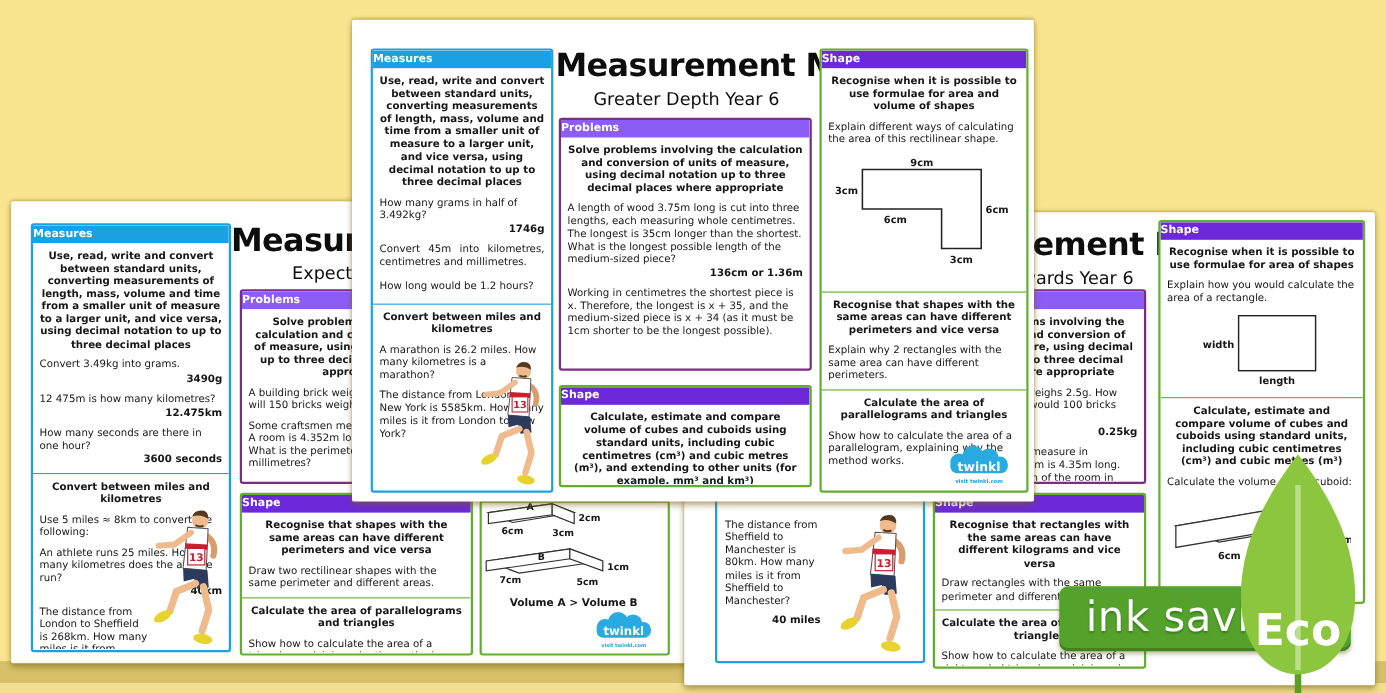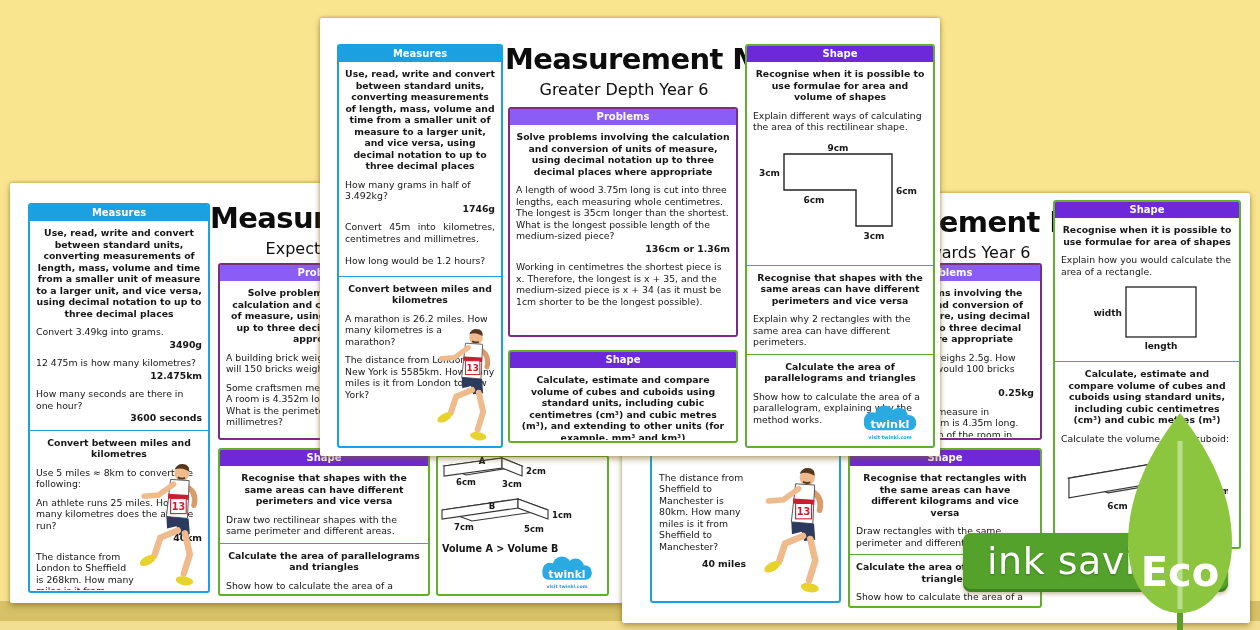--- a/index.html
+++ b/index.html
@@ -3,21 +3,21 @@
 <meta charset="utf-8">
 <style>
   * { margin:0; padding:0; box-sizing:border-box; }
   html,body { width:1260px; height:630px; overflow:hidden; }
   body { font-family:"DejaVu Sans", sans-serif; }
   .stage { position:relative; width:1260px; height:630px; background:#fae58f; overflow:hidden; }
   .band  { position:absolute; left:0; width:1260px; }
   .mat { position:absolute; background:#fff; border-radius:2px;
          box-shadow:0 3px 6px rgba(120,95,20,.55), 0 -1px 3px rgba(120,95,20,.35); }
   .box { position:absolute; background:#fff; border:2px solid; border-radius:3px; overflow:hidden; }
-  .hdr { color:#fff; font-weight:bold; text-align:center; font-size:10px; padding:2px 0 3px; }
+  .hdr { color:#fff; font-weight:bold; text-align:left; font-size:10px; padding:2px 0 3px; }
   .bbody { position:relative; padding:6px; font-size:9.3px; line-height:1.24; color:#161616; height:calc(100% - 17px); overflow:hidden; }
   .bbody.nohdr { height:100%; }
   .blue   { border-color:#1ba0e1; } .blue   .hdr { background:#1ba0e1; }
   .purple { border-color:#7b2d82; } .purple .hdr { background:#8b5cf6; }
   .green  { border-color:#62ae2f; } .green  .hdr { background:#6d28d9; }
   .intro { font-weight:bold; text-align:center; }
   .q { margin-top:7px; }
   .ans { font-weight:bold; text-align:right; margin-top:1px; }
   .sub { font-weight:bold; text-align:center; margin-top:6px; }
   .just { text-align:justify; }
@@ -137,21 +137,21 @@
         </svg>
         <svg class="diag" style="position:absolute;left:2px;top:37px;width:135px;height:52px;" viewBox="0 0 135 52">
           <polygon points="2,16 78,5 108,16 32,27" fill="#fff" stroke="#333" stroke-width="1.1"></polygon>
           <polygon points="2,16 78,5 78,14 2,25" fill="#fff" stroke="#333" stroke-width="1.1"></polygon>
           <polygon points="78,5 108,16 108,25 78,14" fill="#fff" stroke="#333" stroke-width="1.1"></polygon>
           <text x="52" y="15" font-size="8.5" text-anchor="middle">B</text>
           <text x="14" y="36" font-size="8.5">7cm</text>
           <text x="84" y="38" font-size="8.5">5cm</text>
           <text x="112" y="24" font-size="8.5">1cm</text>
         </svg>
-        <div style="position:absolute;left:4px;right:6px;top:86px;font-weight:bold;text-align:left;font-size:9.6px;">Volume A &gt; Volume B</div>
+        <div style="position:absolute;left:4px;right:6px;top:86px;font-weight:bold;text-align:center;font-size:9.6px;">Volume A &gt; Volume B</div>
         <svg class="logo" style="right:4px;bottom:4px;width:72px;height:34px;" viewBox="0 0 84 40">
             <use href="#tlogo"></use>
           </svg>
       </div>
     </div>
   </div>
 
   <div class="mat" style="left:622px;top:193px;width:628px;height:430px;z-index:20;">
 
     <div class="titleblk" style="left:200px;top:12px;width:228px;">

